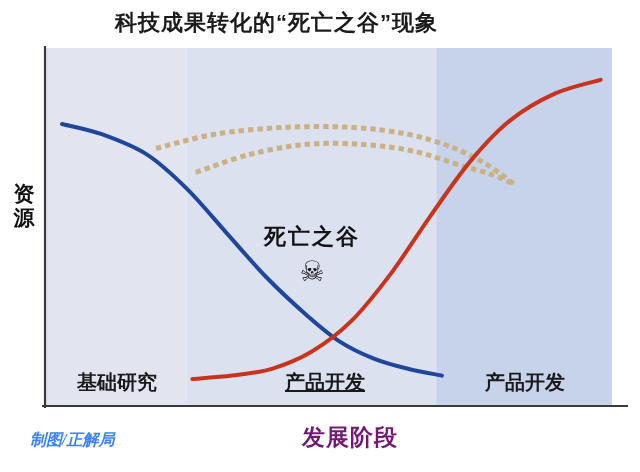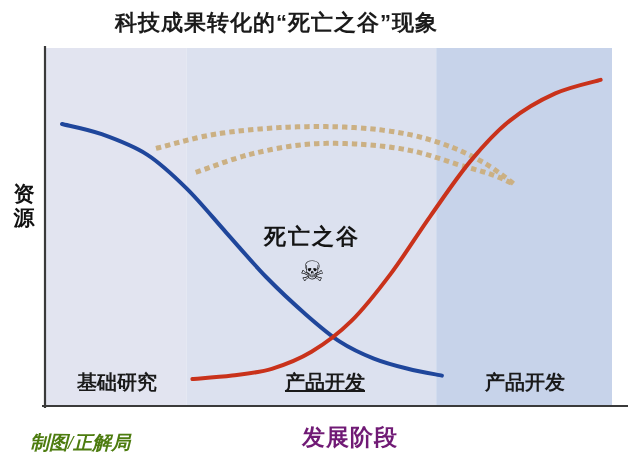--- a/index.html
+++ b/index.html
@@ -110,25 +110,25 @@
     font-size: 28px;
     line-height: 1;
     color: #111111;
   }
 
   
   .credit {
     position: absolute;
     left: 30px;
     top: 430px;
-    font-size: 19px;
+    font-size: 16px;
     font-family: "Liberation Serif", "DejaVu Serif", serif;
     font-style: italic;
     font-weight: 600;
-    color: #4d7c0f;
+    color: #3b82f6;
     white-space: nowrap;
   }
 </style>
 </head>
 <body>
 
 <div id="stage">
 
   <div class="chart-title">科技成果转化的“死亡之谷”现象</div>
 

